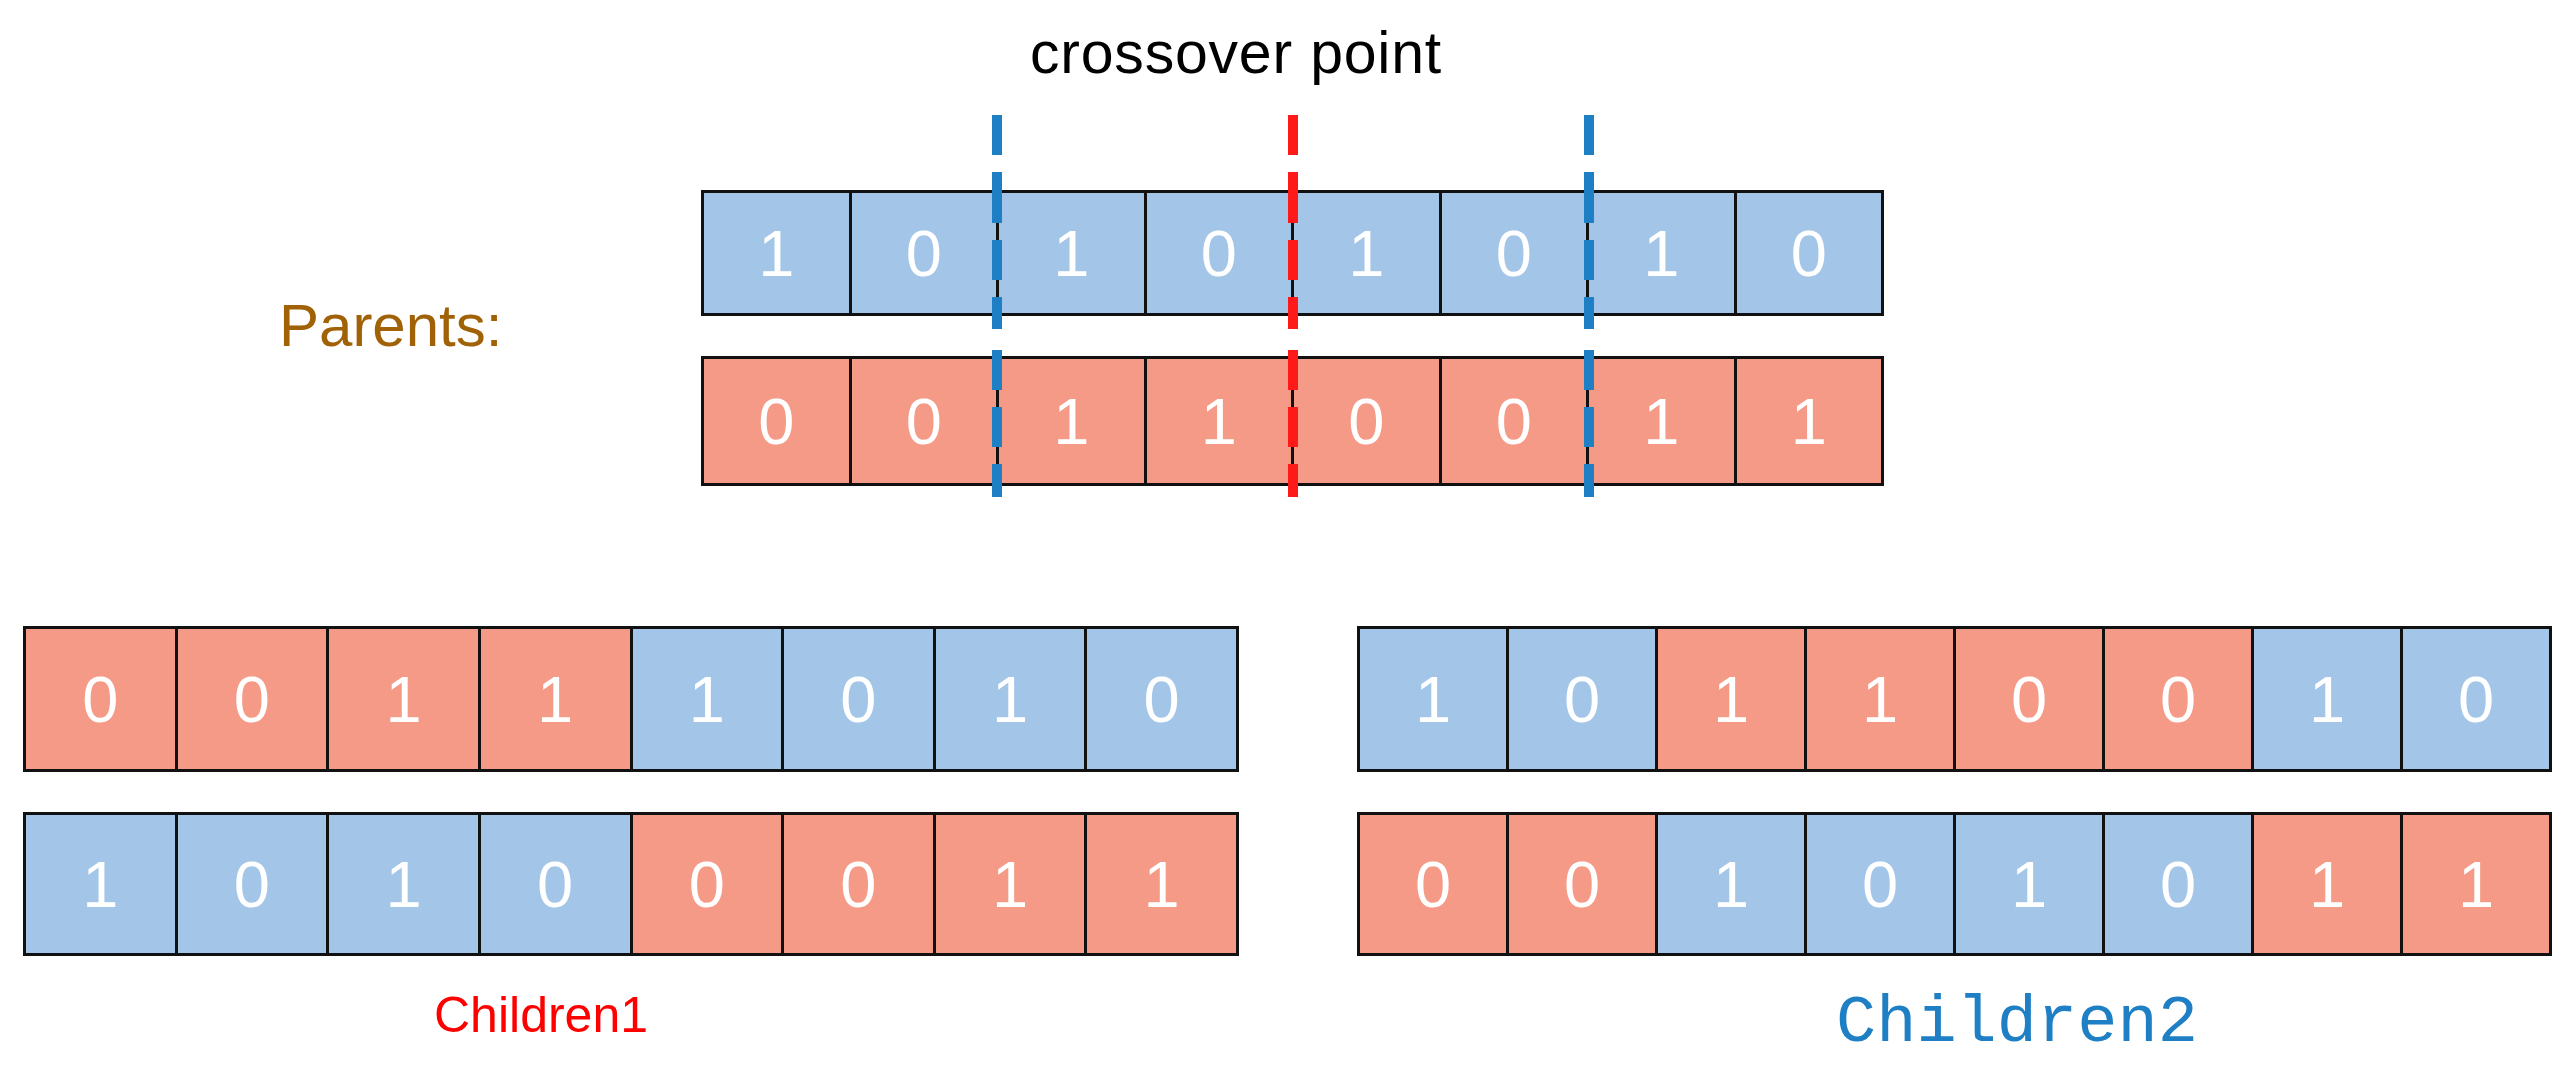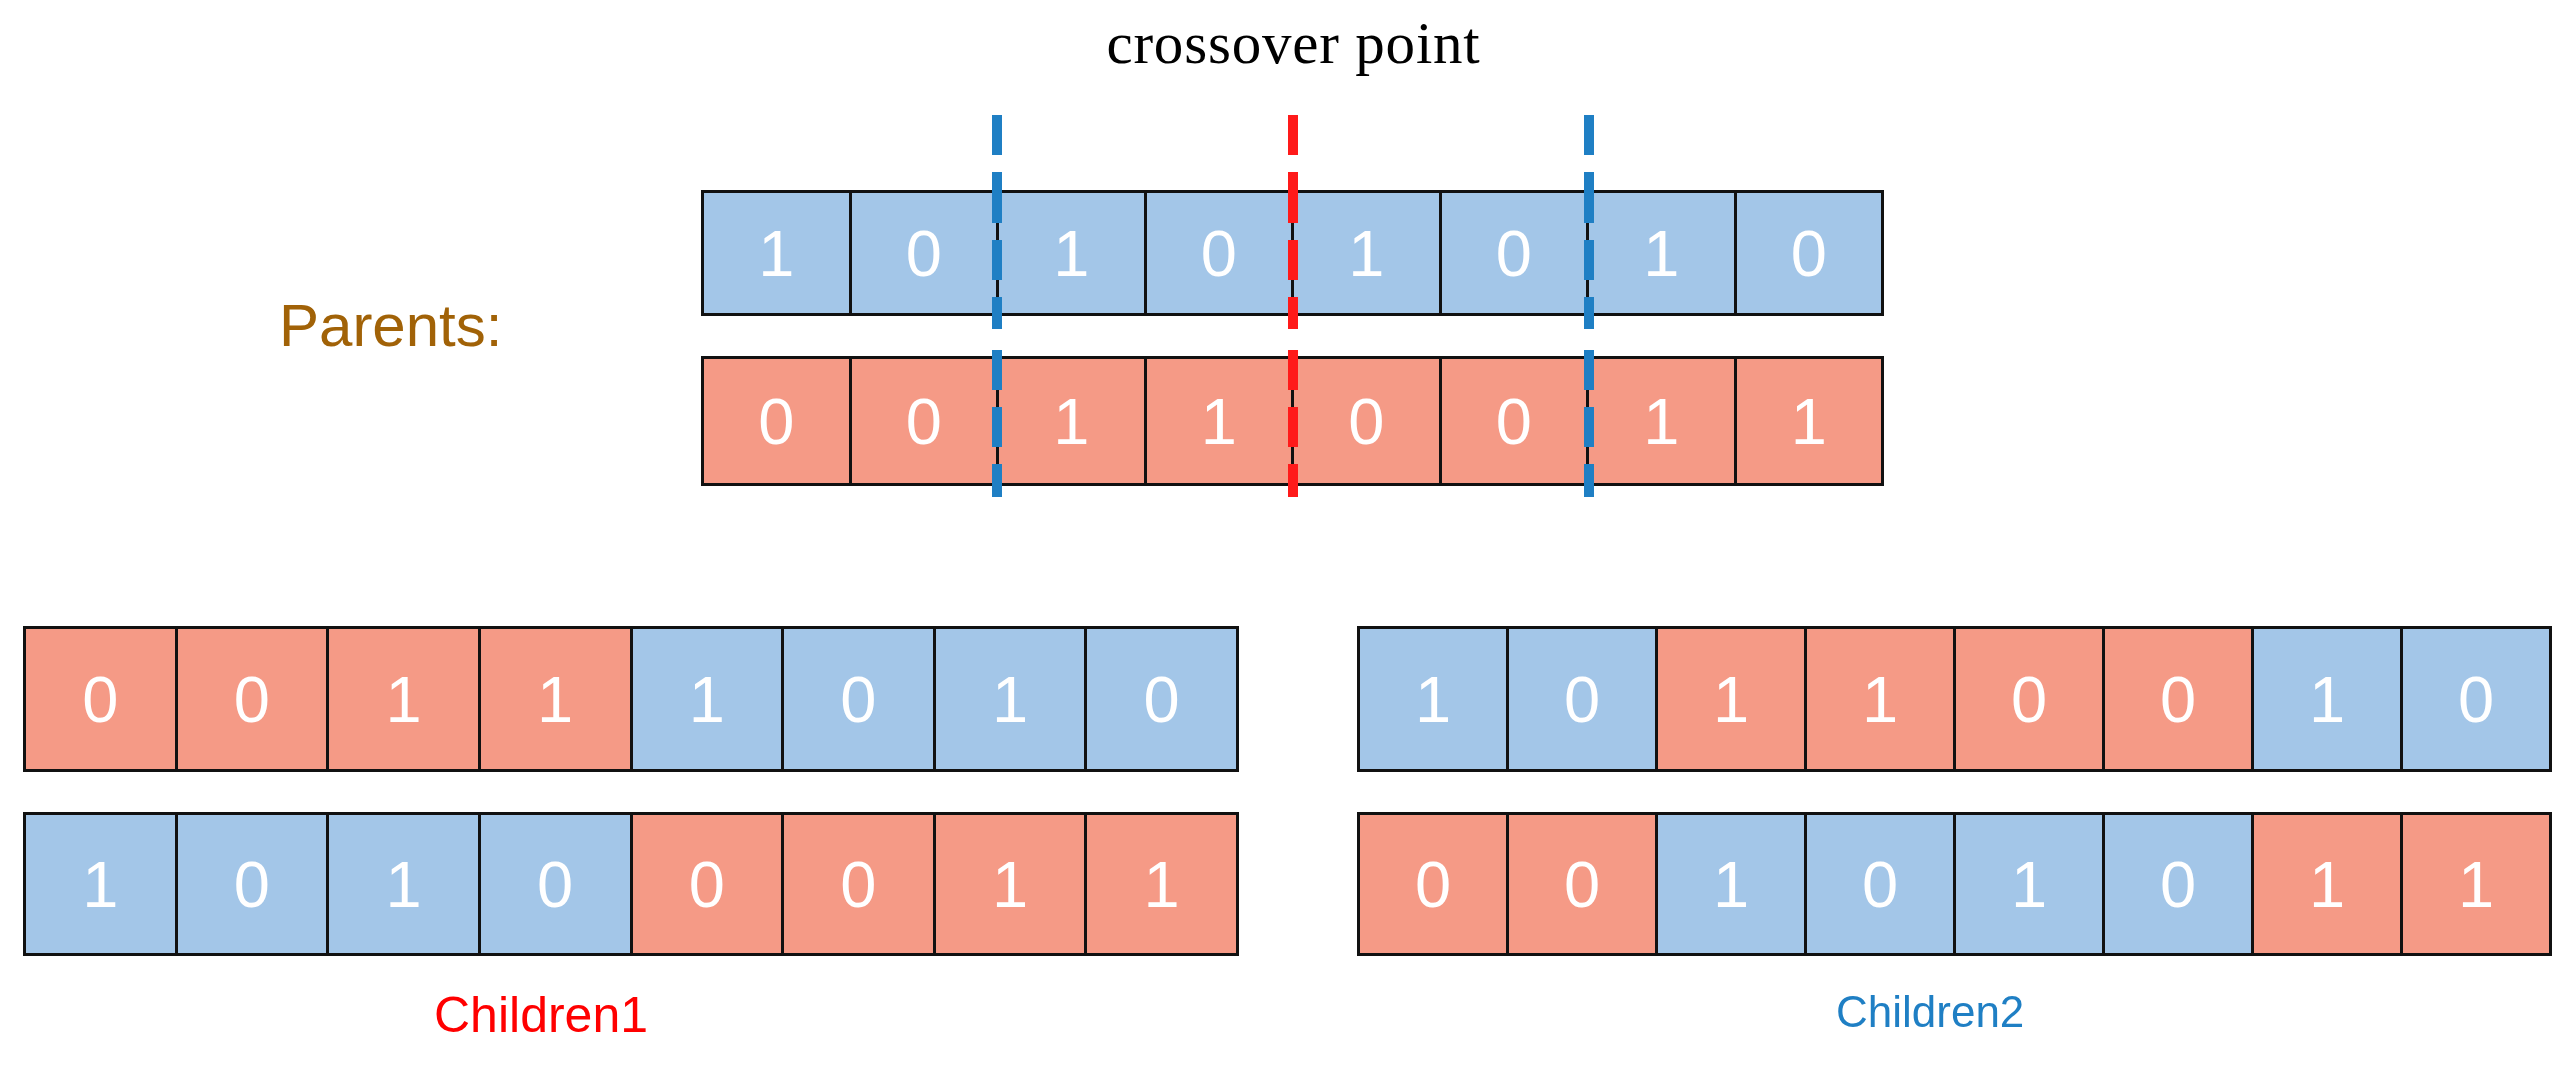--- a/index.html
+++ b/index.html
@@ -16,29 +16,28 @@
     width: 2576px;
     height: 1083px;
     background: #ffffff;
     overflow: hidden;
   }
 
   
   .label-crossover {
     position: absolute;
     left: 1030px;
-    top: 14px;
+    top: 24px;
     width: 527px;
-    text-align: center;
+    text-align: left;
     font-size: 59px;
     line-height: 1.0;
     letter-spacing: 0.8px;
     color: #000000;
     white-space: nowrap;
-    font-family: Liberation Serif, serif;
   }
   .label-parents {
     position: absolute;
     left: 279px;
     top: 296px;
     font-size: 60px;
     line-height: 1.0;
     color: #a16207;
     white-space: nowrap;
   }
@@ -49,24 +48,25 @@
     font-size: 50px;
     line-height: 1.0;
     color: #FF0000;
     white-space: nowrap;
     text-align: center;
   }
   .label-children2 {
     position: absolute;
     left: 1836px;
     top: 990px;
-    font-size: 44px;
+    font-size: 67px;
     line-height: 1.0;
     color: #1F7FC4;
     white-space: nowrap;
+    font-family: Liberation Mono, monospace;
   }
 
   
   .strip {
     position: absolute;
     display: flex;
     box-sizing: border-box;
     border: 3.9px solid #111111;
     background: #ffffff;
   }

